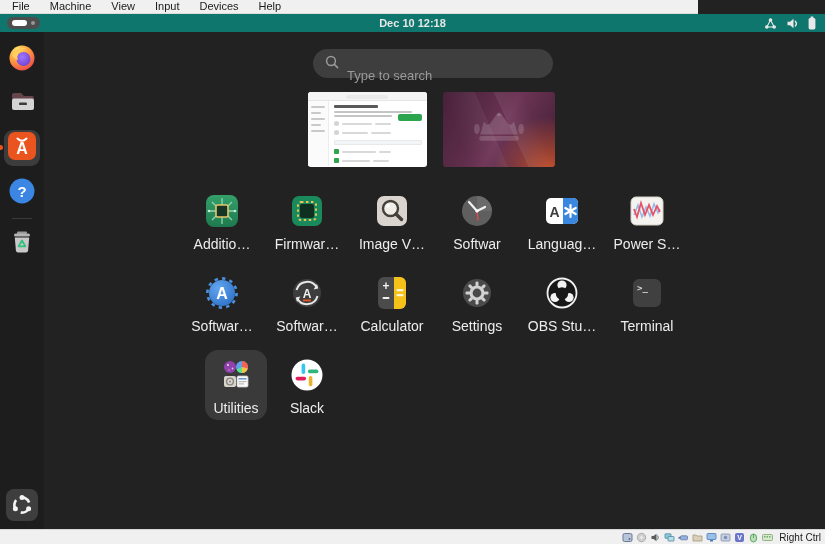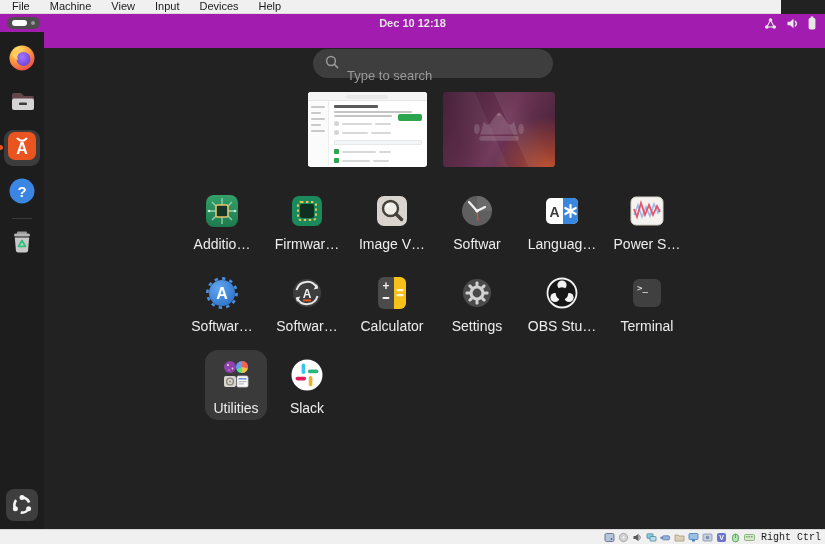--- a/index.html
+++ b/index.html
@@ -1,25 +1,25 @@
 <!DOCTYPE html>
 <html><head>
 <meta charset="utf-8">
 <style>
   * { margin:0; padding:0; box-sizing:border-box; }
   body { font-family:"Liberation Sans","DejaVu Sans",sans-serif; }
   .page { position:relative; width:825px; height:544px; background:#222222; overflow:hidden; }
 
   
-  .menubar { position:absolute; top:0; left:0; width:781px; height:14px; background:#f0f0f0;
+  .menubar { position:absolute; top:0; left:0; width:698px; height:14px; background:#f0f0f0;
              border-bottom:1px solid #dcdcdc; display:flex; align-items:center; padding-left:2px; z-index:5;}
   .menu-item { font-size:11px; line-height:13px; color:#1a1a1a; padding:0 10px; cursor:default; }
 
   
-  .topbar { position:absolute; top:14px; left:0; width:825px; height:34px; background:#a21caf; }
+  .topbar { position:absolute; top:14px; left:0; width:825px; height:18px; background:#0f766e; }
   .ws-pill { position:absolute; left:7px; top:3px; width:33px; height:12px; border-radius:7px; background:#4d4d4d; }
   .ws-active { position:absolute; left:5px; top:3px; width:15px; height:6px; border-radius:3px; background:#ffffff; }
   .ws-dot { position:absolute; left:24px; top:4px; width:4px; height:4px; border-radius:2px; background:#969696; }
   .clock { position:absolute; left:0; right:0; top:0; height:18px; text-align:center; line-height:18px;
            color:#e6e6e6; font-size:11px; font-weight:700; }
   .tray { position:absolute; right:9px; top:0; height:18px; display:flex; align-items:center; gap:9px; }
   .tray .icon { display:flex; align-items:center; }
 
   
   .dash { position:absolute; left:0; top:32px; width:44px; height:497px; background:#1d1d1d;
@@ -77,21 +77,21 @@
   .app-icon svg { width:40px; height:40px; display:block; }
   .app-label { font-size:14px; color:#ededed; white-space:nowrap; }
 
   
   .statusbar { position:absolute; left:0; bottom:0; width:825px; height:15px; background:#f0f0f0;
                border-top:1px solid #d8d8d8; display:flex; align-items:center; justify-content:flex-end;
                padding-right:4px; gap:3px; }
   .sb-icons { display:flex; align-items:center; gap:3px; }
   .sb-icon { width:11px; height:11px; display:grid; place-items:center; }
   .sb-icon svg { width:11px; height:11px; display:block; }
-  .host-key { font-size:10px; color:#1a1a1a; margin-left:3px; white-space:nowrap;font-family:Liberation Mono, monospace; }
+  .host-key { font-size:10px; color:#1a1a1a; margin-left:3px; white-space:nowrap; }
 </style>
 </head>
 <body>
 
 <div class="page">
 
   <div class="menubar">
       <span class="menu-item">File</span>
       <span class="menu-item">Machine</span>
       <span class="menu-item">View</span>

